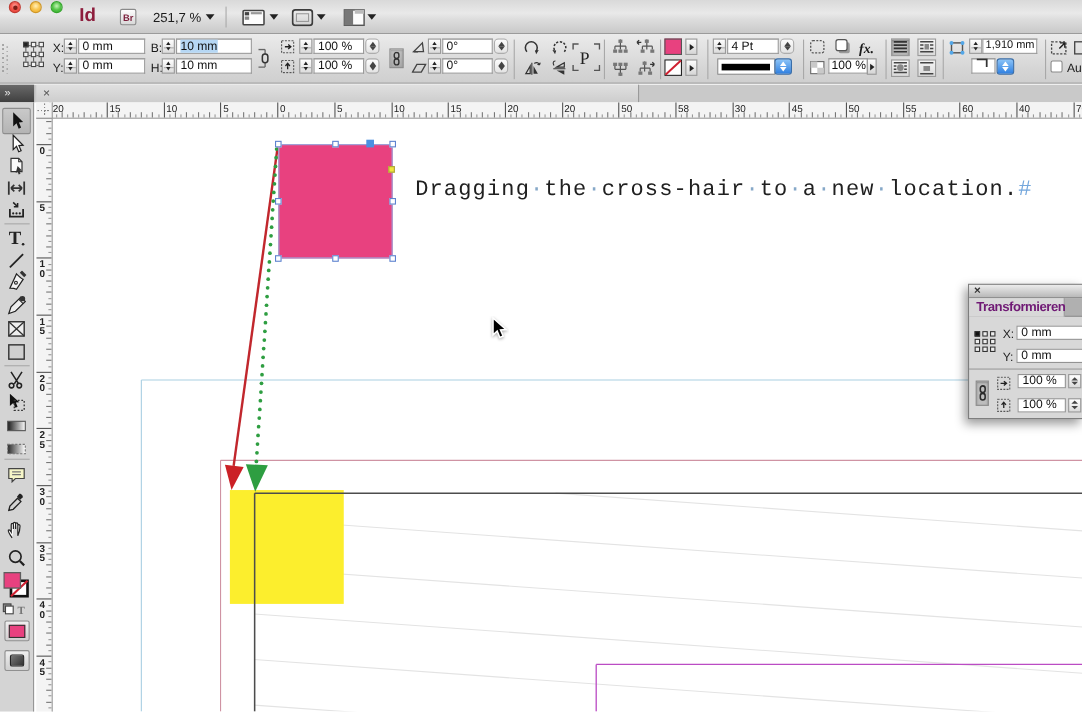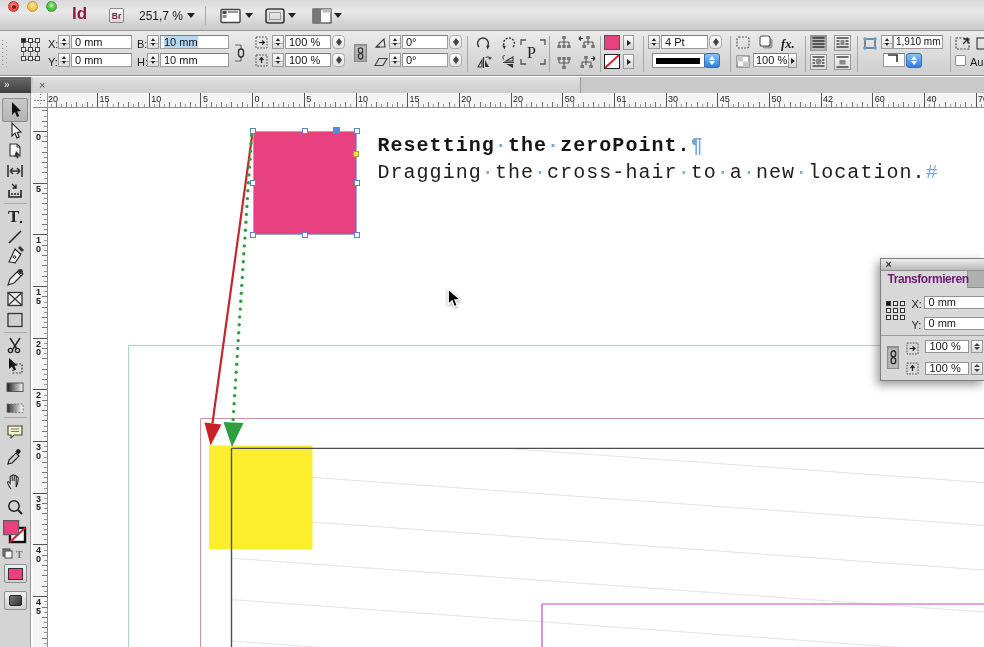--- a/index.html
+++ b/index.html
@@ -571,29 +571,29 @@
 <b class="tl" style="left:325.0px">10</b>
 <i class="tk t3" style="left:374.1px"></i>
 <b class="tl" style="left:376.6px">15</b>
 <i class="tk t3" style="left:425.8px"></i>
 <b class="tl" style="left:428.3px">20</b>
 <i class="tk t3" style="left:477.5px"></i>
 <b class="tl" style="left:480.0px">20</b>
 <i class="tk t3" style="left:529.2px"></i>
 <b class="tl" style="left:531.7px">50</b>
 <i class="tk t3" style="left:580.9px"></i>
-<b class="tl" style="left:583.4px">61</b>
+<b class="tl" style="left:583.4px">58</b>
 <i class="tk t3" style="left:632.5px"></i>
 <b class="tl" style="left:635.0px">30</b>
 <i class="tk t3" style="left:684.2px"></i>
 <b class="tl" style="left:686.7px">45</b>
 <i class="tk t3" style="left:735.9px"></i>
 <b class="tl" style="left:738.4px">50</b>
 <i class="tk t3" style="left:787.6px"></i>
-<b class="tl" style="left:790.1px">42</b>
+<b class="tl" style="left:790.1px">55</b>
 <i class="tk t3" style="left:839.3px"></i>
 <b class="tl" style="left:841.8px">60</b>
 <i class="tk t3" style="left:890.9px"></i>
 <b class="tl" style="left:893.4px">40</b>
 <i class="tk t3" style="left:942.6px"></i>
 <b class="tl" style="left:945.1px">70</b>
   </div>
   <div id="corner"></div>
   <div id="vruler">
 <i class="vtk v2" style="top:2.3px"></i>
@@ -945,21 +945,21 @@
     <span class="hd" style="left:253.5px;top:20px"></span>
     <span class="hd" style="left:305.5px;top:20px"></span>
     <span class="hd" style="left:201.5px;top:71.8px"></span>
     <span class="hd" style="left:305.5px;top:71.8px"></span>
     <span class="hd" style="left:201.5px;top:123.5px"></span>
     <span class="hd" style="left:253.5px;top:123.5px"></span>
     <span class="hd" style="left:305.5px;top:123.5px"></span>
     <span class="abs" style="left:284.5px;top:18.5px;width:7px;height:7px;background:#4a90e2"></span>
     <span class="abs" style="left:304.8px;top:42.8px;width:6.5px;height:6.5px;background:#f3e43c;border:1px solid #a8a23c"></span>
 
-    <div id="txt"><span class="b1">Resetting<u>·</u>the<u>·</u>zeroPoint.<v>¶</v></span>
+    <div id="txt">
 Dragging<u>·</u>the<u>·</u>cross-hair<u>·</u>to<u>·</u>a<u>·</u>new<u>·</u>location.<v>#</v></div>
 
     <div id="tpanel">
       <div class="tbar">
           <span class="x">×</span>
         </div>
       <div class="trow">
           <span class="ttab">
             <b>Transformieren</b>
           </span>

